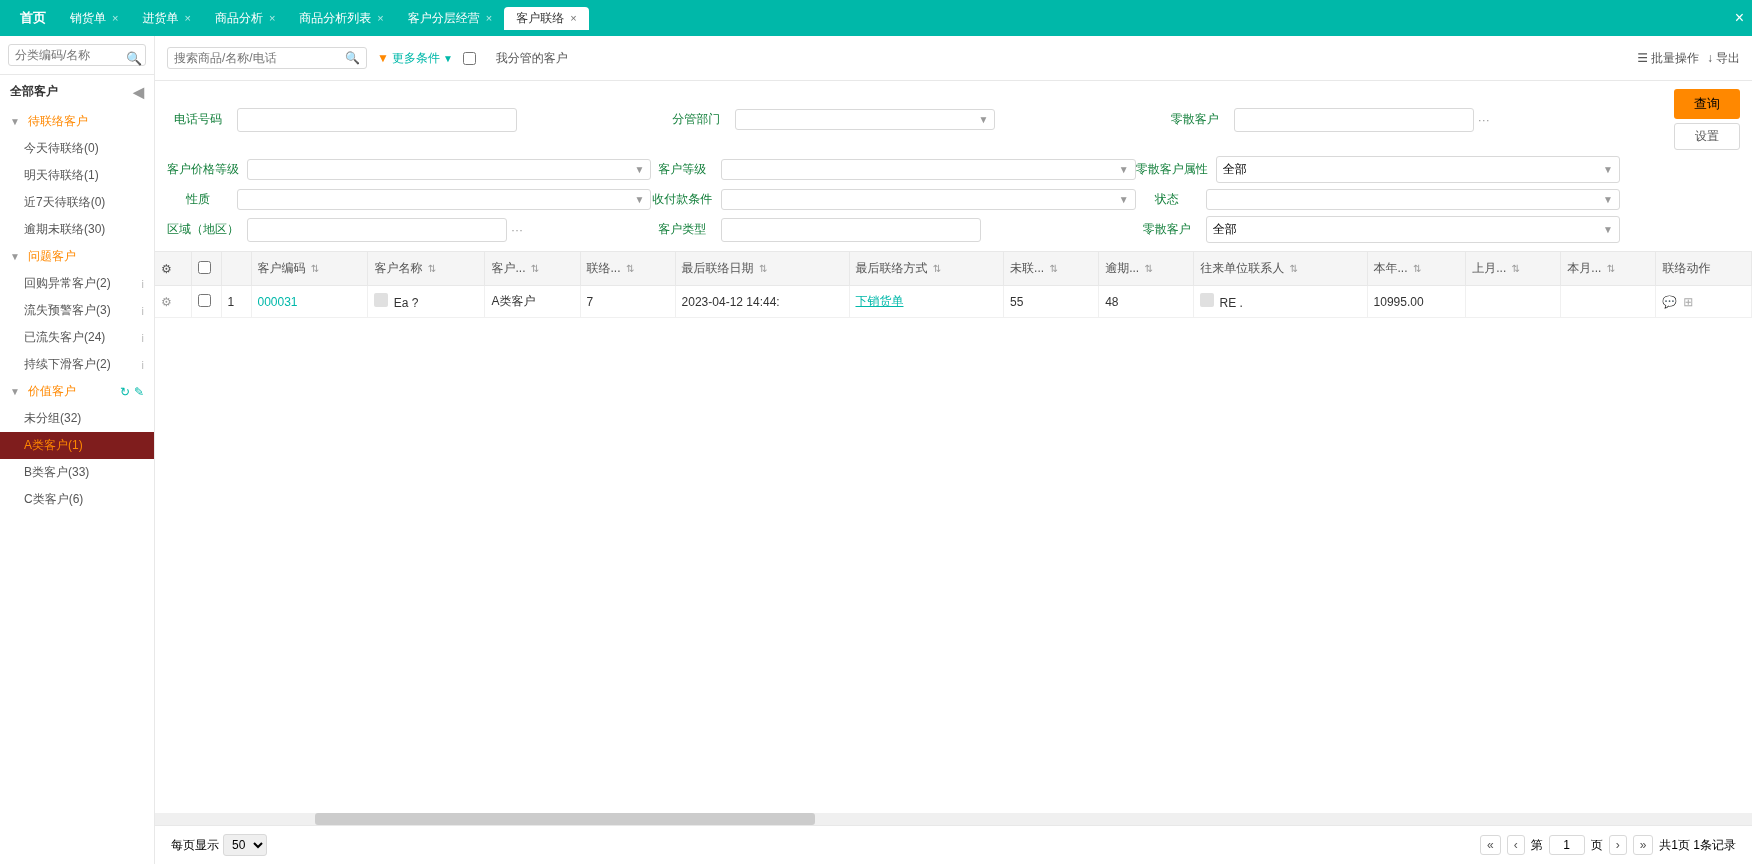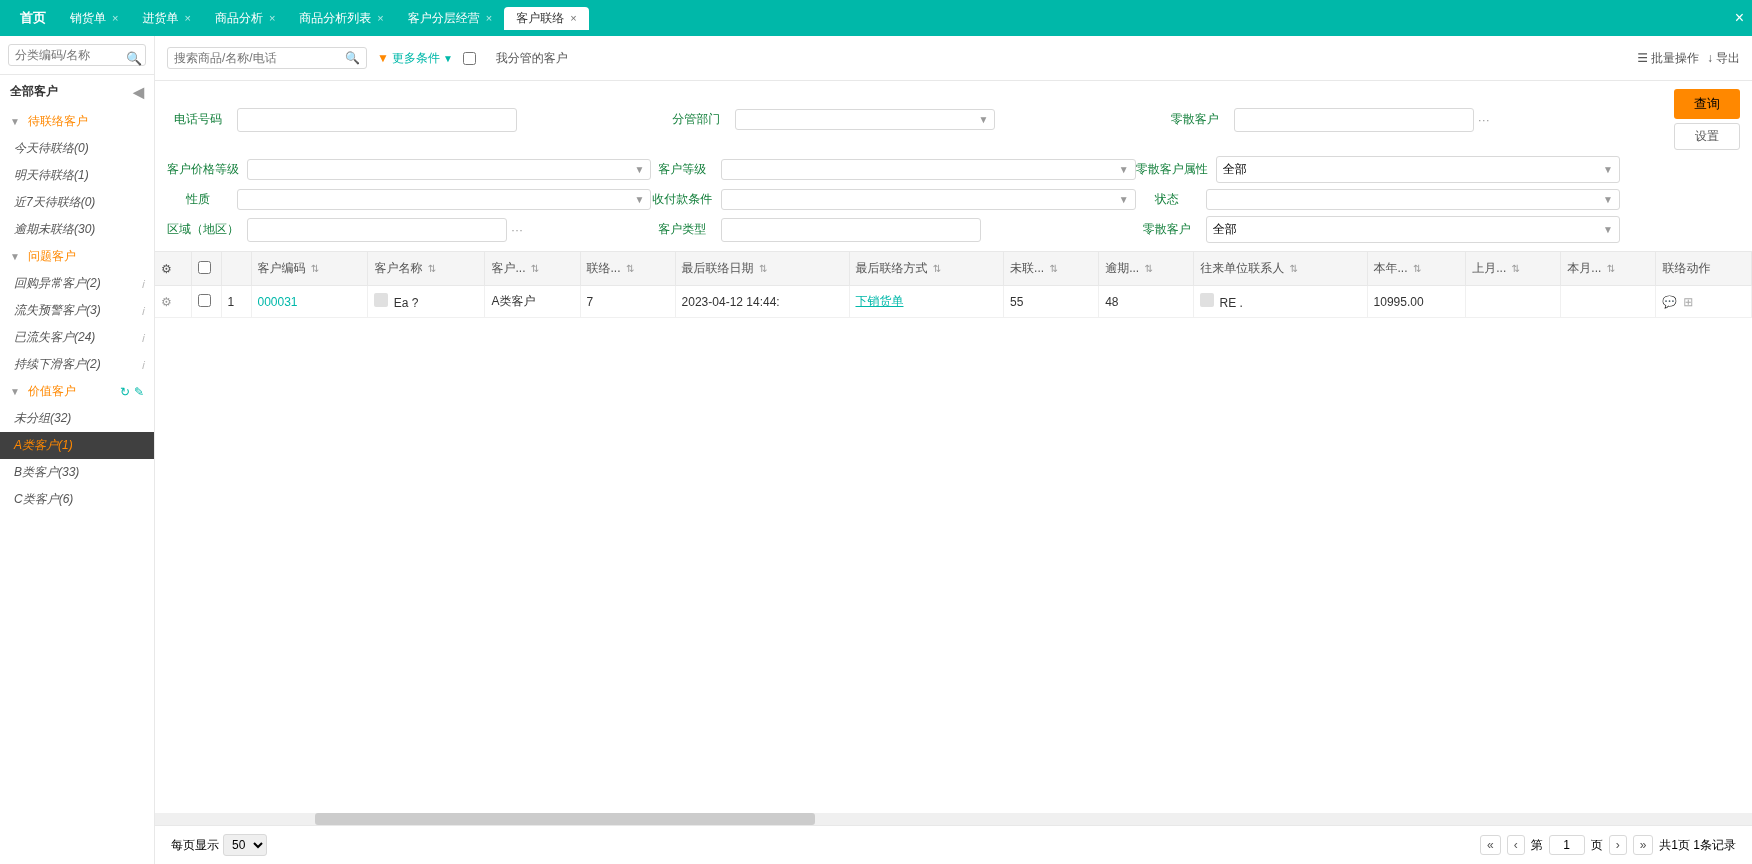--- a/index.html
+++ b/index.html
@@ -89,29 +89,28 @@
     .sidebar-group-title {
       padding: 5px 10px;
       color: #ff8800;
       font-size: 12px;
       display: flex;
       align-items: center;
       gap: 4px;
       cursor: pointer;
     }
     .sidebar-item {
-      padding: 5px 10px 5px 14px;
+      padding: 5px 10px 5px 24px;
       color: #555;
       cursor: pointer;
       display: flex;
       align-items: center;
       justify-content: space-between;
-      font-style: italic;
-    }
-    .sidebar-item.active { background: #404040; color: #ff8800; }
+    }
+    .sidebar-item.active { background: #7f1d1d; color: #ff8800; }
     .sidebar-item .info-icon { color: #bbb; font-size: 11px; }
     .triangle { display: inline-block; margin-right: 4px; color: #999; font-size: 10px; }
 
     
     .content-area {
       flex: 1;
       display: flex;
       flex-direction: column;
       background: #f5f5f5;
       overflow: hidden;

